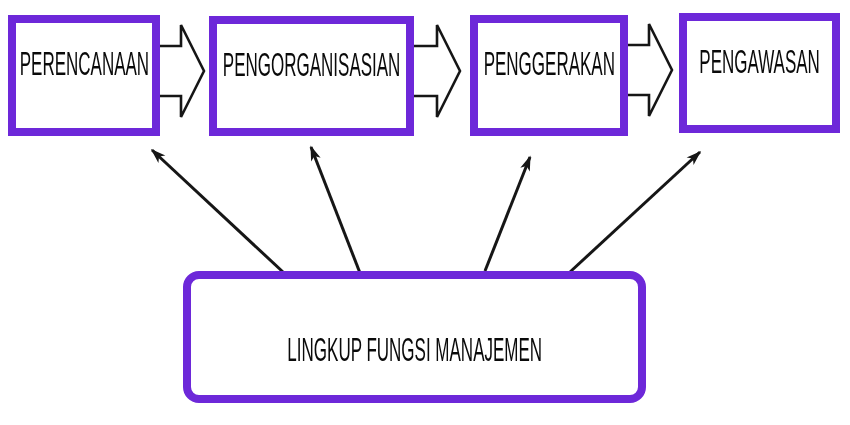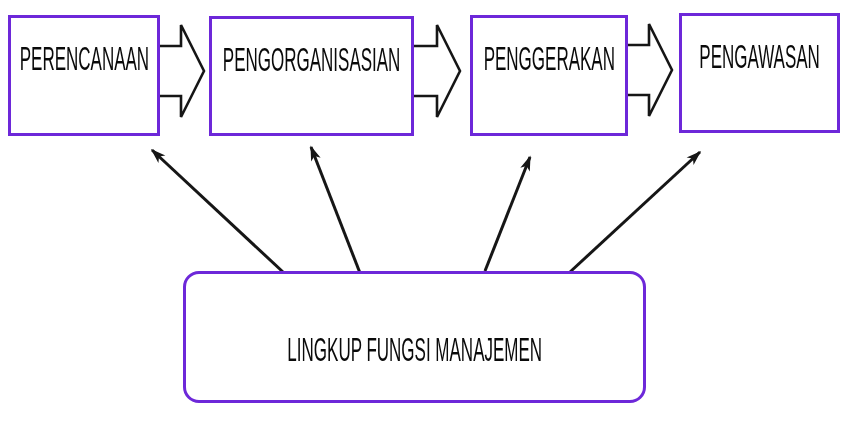--- a/index.html
+++ b/index.html
@@ -19,21 +19,21 @@
     position: absolute;
     left: 0;
     top: 0;
     width: 850px;
     height: 425px;
   }
   .fbox {
     position: absolute;
     box-sizing: border-box;
     background: #ffffff;
-    border: 3px solid #6d28d9;
+    border: 8px solid #6d28d9;
     display: flex;
     justify-content: center;
     align-items: flex-start;
   }
   .fbox.rounded {
     border-radius: 16px;
   }
   .fbox .lbl {
     margin-top: 23px;
     font-size: 34px;

